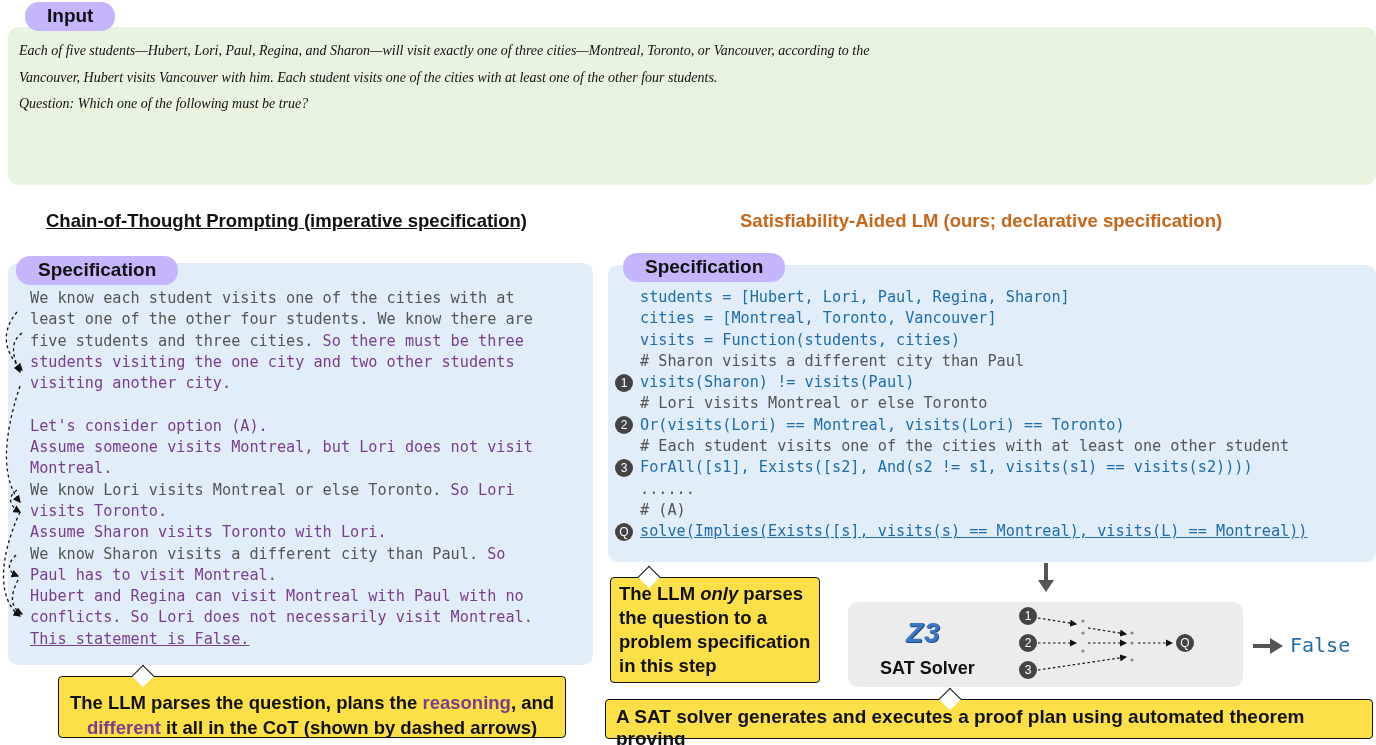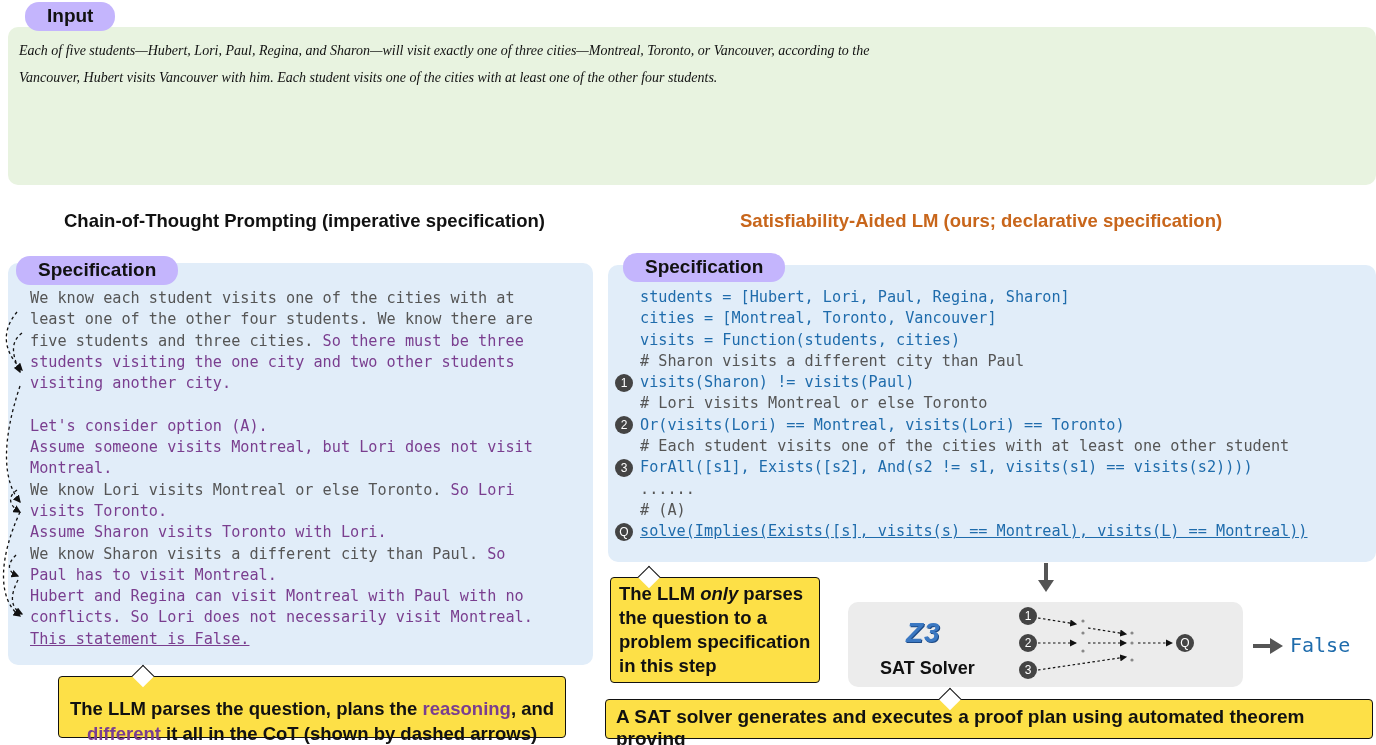--- a/index.html
+++ b/index.html
@@ -3,53 +3,54 @@
 <meta charset="utf-8">
 <style>
   * { box-sizing: border-box; margin: 0; padding: 0; }
   body { width: 1376px; height: 745px; background: #ffffff; position: relative; overflow: hidden; font-family: "Liberation Sans", sans-serif; }
   .tag { position: absolute; background: #c4b5fd; border-radius: 14px; font-family: "Liberation Sans", sans-serif; font-weight: bold; color: #111; font-size: 19px; padding: 3px 22px 4px 22px; z-index: 2; }
   #input-box { position: absolute; left: 8px; top: 27px; width: 1368px; height: 158px; background: #e8f3e0; border-radius: 10px; }
   #input-text { position: absolute; left: 19px; top: 38px; width: 1350px; font-family: "Liberation Serif", serif; font-style: italic; font-size: 14px; line-height: 26.5px; color: #111; }
   #input-text .opt { padding-left: 42px; }
   #input-text .b { font-style: normal; }
   .heading { position: absolute; top: 210px; font-weight: bold; font-size: 18.5px; }
-  #cot-heading { left: 64px; color: #111; }
+  #cot-heading { left: 46px; color: #111; text-decoration: underline; }
   #satlm-heading { left: 740px; color: #c8661b; }
   .spec-box { position: absolute; background: #e1edf9; border-radius: 10px; }
   #cot-box { left: 8px; top: 263px; width: 585px; height: 402px; }
   #sat-box { left: 608px; top: 265px; width: 768px; height: 297px; }
   .code { position: absolute; font-family: "DejaVu Sans Mono", monospace; font-size: 15.2px; line-height: 21.3px; white-space: pre; }
   #cot-code { left: 30px; top: 288px; color: #555; }
   #cot-code .p { color: #7a3e8f; }
   #cot-code .u { text-decoration: underline; }
   #sat-code { left: 640px; top: 287px; color: #1f6cac; }
   #sat-code .c { color: #555; }
   #sat-code .u { text-decoration: underline; }
   .num { position: absolute; width: 18px; height: 18px; border-radius: 50%; background: #444; color: #fff; font-size: 12px; font-family: "Liberation Sans", sans-serif; text-align: center; line-height: 18px; }
   .bubble { position: absolute; border: 1.5px solid #111; border-radius: 4px; background: #fde047; font-size: 18.5px; color: #111; font-weight: bold; }
   .bubble .ptr { position: absolute; width: 16px; height: 16px; background: #fff; border-left: 1.5px solid #111; border-top: 1.5px solid #111; transform: rotate(45deg); top: -9px; }
-  #cot-bubble { left: 58px; top: 676px; width: 508px; height: 62px; text-align: center; padding-top: 19px; line-height: 25px; }
+  #cot-bubble { left: 58px; top: 676px; width: 508px; height: 62px; text-align: center; padding-top: 13px; line-height: 25px; }
   #cot-bubble .p { color: #7a3e8f; }
   #llm-bubble { left: 610px; top: 577px; width: 210px; height: 106px; padding: 4px 8px; line-height: 24px; }
   #sat-bubble { left: 605px; top: 699px; width: 768px; height: 40px; padding: 6px 0 0 10px; font-size: 19px; }
   #solver-box { position: absolute; left: 848px; top: 602px; width: 395px; height: 85px; background: #ececec; border-radius: 10px; }
   #z3-logo { position: absolute; left: 906px; top: 617px; font-size: 28px; font-weight: bold; font-style: italic; color: #3b78c2; letter-spacing: 1px; text-shadow: 1px 1px 0 #1d4a85; }
   #sat-solver-label { position: absolute; left: 880px; top: 658px; font-size: 18px; font-weight: bold; color: #111; }
   #false-label { position: absolute; left: 1290px; top: 633px; font-family: "DejaVu Sans Mono", monospace; font-size: 20px; color: #1f6cac; }
   svg.overlay { position: absolute; left: 0; top: 0; }
 </style>
 </head>
 <body>
 
 <div class="tag" style="left:25px; top:2px;">Input</div>
 <div id="input-box"></div>
 <div id="input-text">
   <div>Each of five students—Hubert, Lori, Paul, Regina, and Sharon—will visit exactly one of three cities—Montreal, Toronto, or Vancouver, according to the</div>
   <div>Vancouver, Hubert visits Vancouver with him. Each student visits one of the cities with at least one of the other four students.</div>
+  <div>Question: Which one of the following must be true?</div>
 </div>
 
 <div id="cot-heading" class="heading">Chain-of-Thought Prompting (imperative specification)</div>
 <div id="satlm-heading" class="heading">Satisfiability-Aided LM (ours; declarative specification)</div>
 
 <div id="cot-box" class="spec-box"></div>
 <div class="tag" style="left:16px; top:256px;">Specification</div>
 <div id="cot-code" class="code"><div><span>We know each student visits one of the cities with at</span></div><div><span>least one of the other four students. We know there are</span></div><div><span>five students and three cities. </span><span class="p">So there must be three</span></div><div><span class="p">students visiting the one city and two other students</span></div><div><span class="p">visiting another city.</span></div><div>&nbsp;<span></span></div><div><span class="p">Let's consider option (A).</span></div><div><span class="p">Assume someone visits Montreal, but Lori does not visit</span></div><div><span class="p">Montreal.</span></div><div><span>We know Lori visits Montreal or else Toronto. </span><span class="p">So Lori</span></div><div><span class="p">visits Toronto.</span></div><div><span class="p">Assume Sharon visits Toronto with Lori.</span></div><div><span>We know Sharon visits a different city than Paul. </span><span class="p">So</span></div><div><span class="p">Paul has to visit Montreal.</span></div><div><span class="p">Hubert and Regina can visit Montreal with Paul with no</span></div><div><span class="p">conflicts. So Lori does not necessarily visit Montreal.</span></div><div><span class="p u">This statement is False.</span></div></div>
 
 <svg class="overlay" width="600" height="745">

